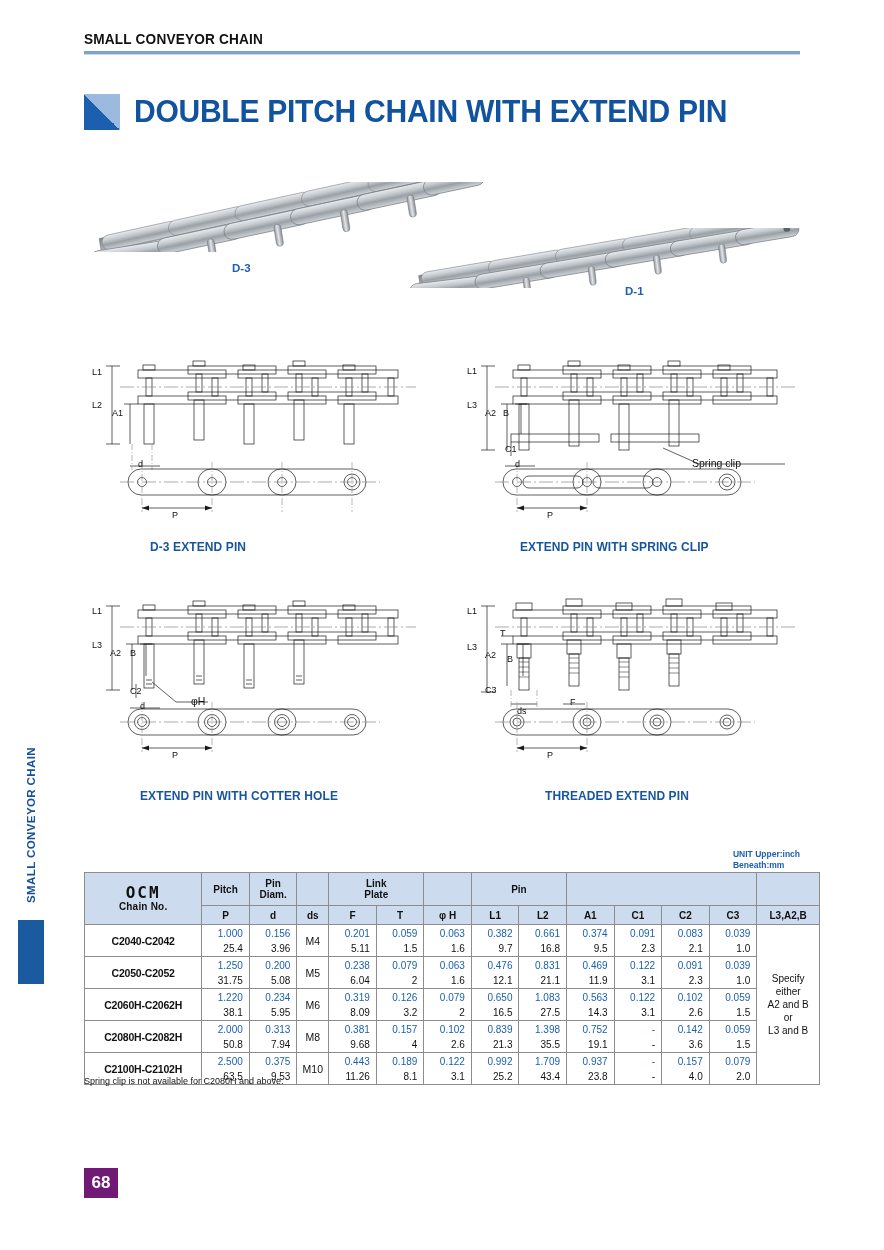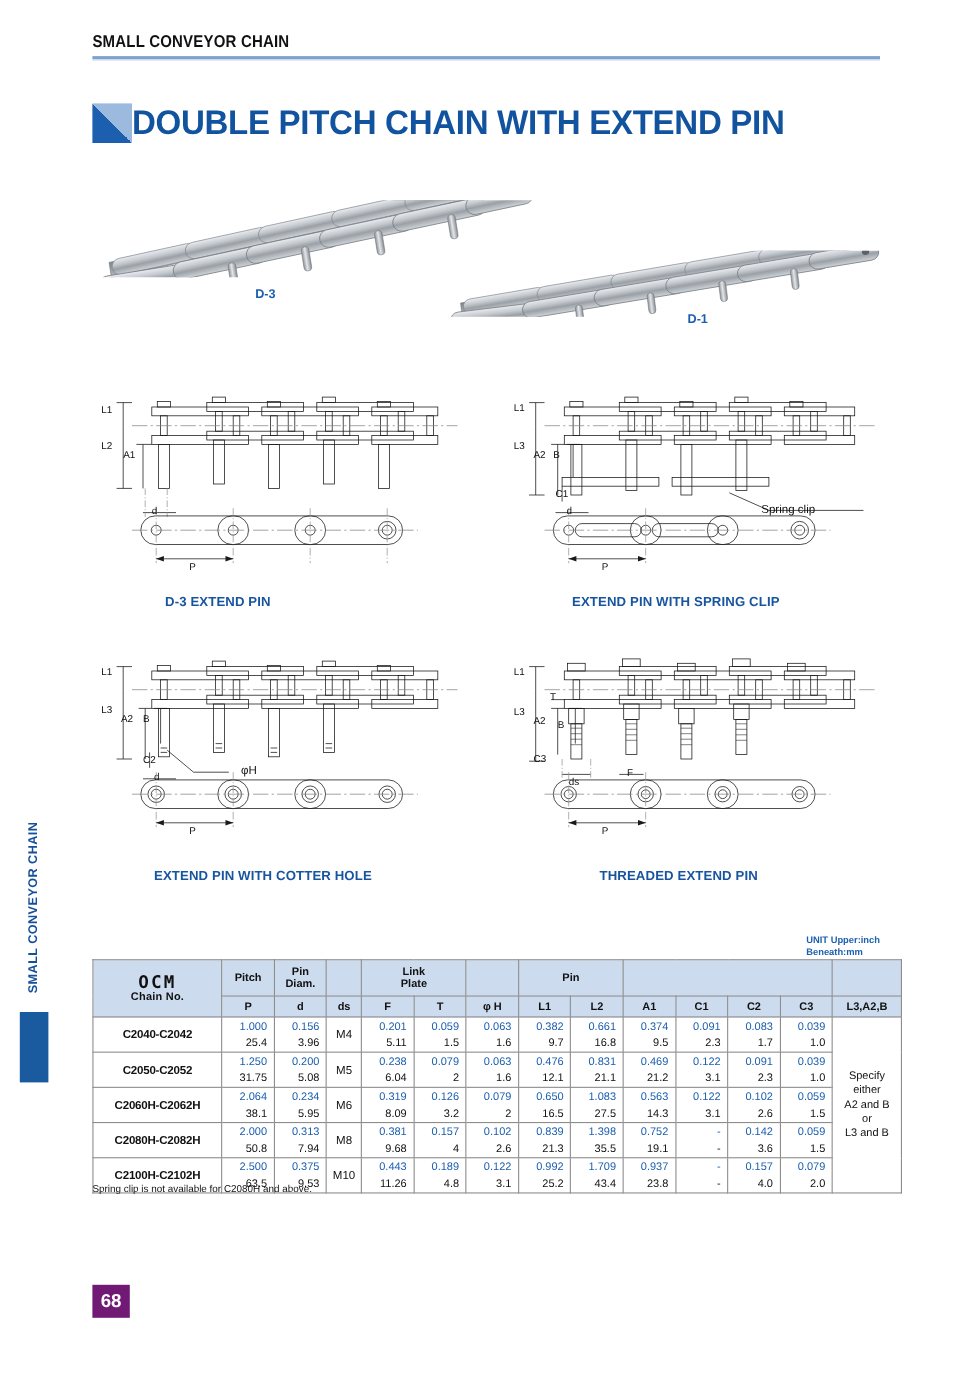--- a/index.html
+++ b/index.html
@@ -30,21 +30,21 @@
   #hdr { position:absolute; left:84px; top:30px; width:716px; }
   #hdr .ht {
     font-size:15.5px; font-weight:bold; color:#111;
     letter-spacing:.2px; font-stretch:condensed;
     transform:scaleX(.88); transform-origin:left center;
   }
   #hdr .rule { margin-top:3px; height:3px; background:#7da2d0; }
   #hdr .rule2 { height:1px; background:#c9d8ec; }
 
   
-  #title-row { position:absolute; left:84px; top:94px; display:flex; align-items:center; }
+  #title-row { position:absolute; left:84px; top:94px; display:flex; align-items:center; gap:14px; }
   #title-sq { width:36px; height:36px; position:relative; }
   #title-sq .tri-dark {
     position:absolute; inset:0;
     background:linear-gradient(to bottom left, #9cb9de 0 50%, #1b5fae 50% 100%);
   }
   #title-txt {
     font-size:31px; font-weight:bold; color:#12539f;
     letter-spacing:-.3px; white-space:nowrap;
     transform:scaleX(.97); transform-origin:left center;
   }
@@ -487,21 +487,21 @@
       <path d="M62,38 l7,-2.5 v5 z" fill="#1a1a1a" stroke="none"></path>
       <path d="M132,38 l-7,-2.5 v5 z" fill="#1a1a1a" stroke="none"></path>
     </g>
   </svg>
   <span class="dlabel" style="left:12px; top:14px;">L1</span>
   <span class="dlabel" style="left:12px; top:48px;">L3</span>
   <span class="dlabel" style="left:30px; top:56px;">A2</span>
   <span class="dlabel" style="left:50px; top:56px;">B</span>
   <span class="dlabel" style="left:50px; top:94px;">C2</span>
   <span class="dlabel" style="left:60px; top:109px;">d</span>
-  <span class="dlabel big" style="left:139px; top:103px;">φH</span>
+  <span class="dlabel big" style="left:111px; top:103px;">φH</span>
   <span class="dlabel" style="left:92px; top:158px;">P</span>
 </div>
 <div class="dwg-cap" style="left:140px; top:789px;">EXTEND PIN WITH COTTER HOLE</div>
 
 <div class="dwg" style="left:455px; top:592px; width:345px; height:180px;">
   <svg width="345" height="180" viewBox="0 0 345 180">
     <g stroke="#1a1a1a" fill="none" stroke-width=".7">
       <rect x="58" y="18" width="88" height="8"></rect>
         <rect x="58" y="44" width="88" height="8"></rect>
       <rect x="108" y="14" width="88" height="8"></rect>
@@ -684,21 +684,21 @@
         <td class="valcell">
             <span class="in">0.374</span>
             <span class="mm">9.5</span>
           </td>
         <td class="valcell">
             <span class="in">0.091</span>
             <span class="mm">2.3</span>
           </td>
         <td class="valcell">
             <span class="in">0.083</span>
-            <span class="mm">1.7</span>
+            <span class="mm">2.1</span>
           </td>
         <td class="valcell">
             <span class="in">0.039</span>
             <span class="mm">1.0</span>
           </td>
         <td rowspan="5" class="note-cell" style="white-space:pre-line">Specify
 either
 A2 and B
 or
 L3 and B</td>
@@ -730,40 +730,40 @@
         <td class="valcell">
             <span class="in">0.476</span>
             <span class="mm">12.1</span>
           </td>
         <td class="valcell">
             <span class="in">0.831</span>
             <span class="mm">21.1</span>
           </td>
         <td class="valcell">
             <span class="in">0.469</span>
-            <span class="mm">21.2</span>
+            <span class="mm">11.9</span>
           </td>
         <td class="valcell">
             <span class="in">0.122</span>
             <span class="mm">3.1</span>
           </td>
         <td class="valcell">
             <span class="in">0.091</span>
             <span class="mm">2.3</span>
           </td>
         <td class="valcell">
             <span class="in">0.039</span>
             <span class="mm">1.0</span>
           </td>
       </tr>
 
       <tr>
         <td class="chain-no">C2060H-C2062H</td>
         <td class="valcell">
-            <span class="in">2.064</span>
+            <span class="in">1.220</span>
             <span class="mm">38.1</span>
           </td>
         <td class="valcell">
             <span class="in">0.234</span>
             <span class="mm">5.95</span>
           </td>
         <td class="mid">M6</td>
         <td class="valcell">
             <span class="in">0.319</span>
             <span class="mm">8.09</span>
@@ -861,21 +861,21 @@
             <span class="in">0.375</span>
             <span class="mm">9.53</span>
           </td>
         <td class="mid">M10</td>
         <td class="valcell">
             <span class="in">0.443</span>
             <span class="mm">11.26</span>
           </td>
         <td class="valcell">
             <span class="in">0.189</span>
-            <span class="mm">4.8</span>
+            <span class="mm">8.1</span>
           </td>
         <td class="valcell">
             <span class="in">0.122</span>
             <span class="mm">3.1</span>
           </td>
         <td class="valcell">
             <span class="in">0.992</span>
             <span class="mm">25.2</span>
           </td>
         <td class="valcell">

